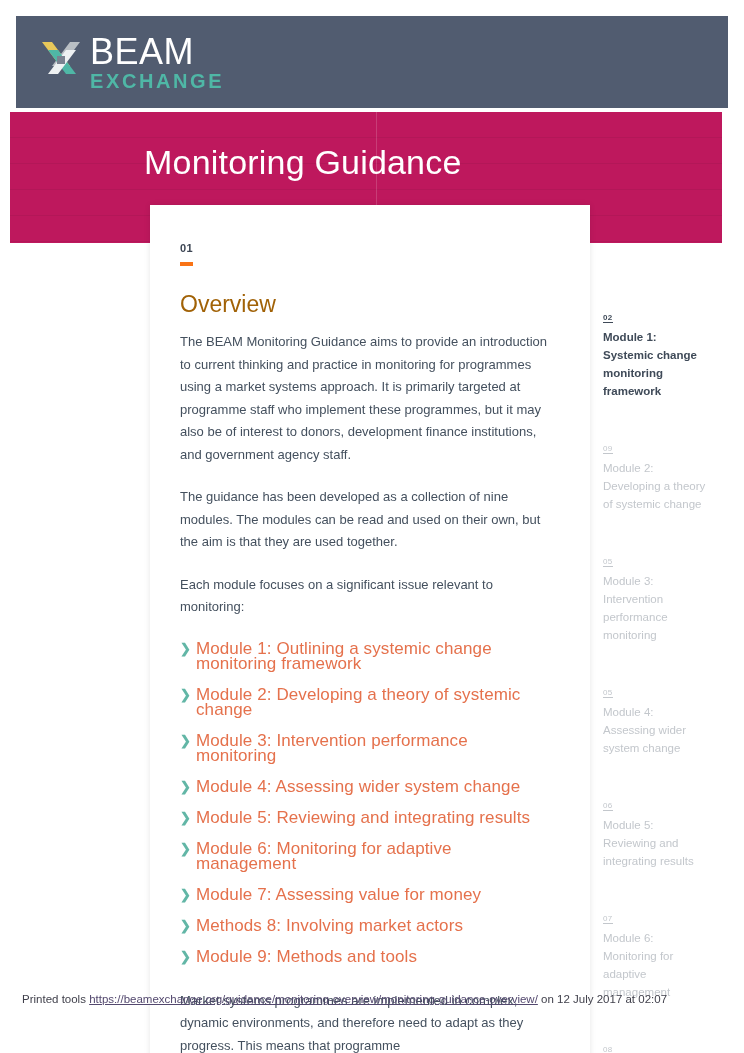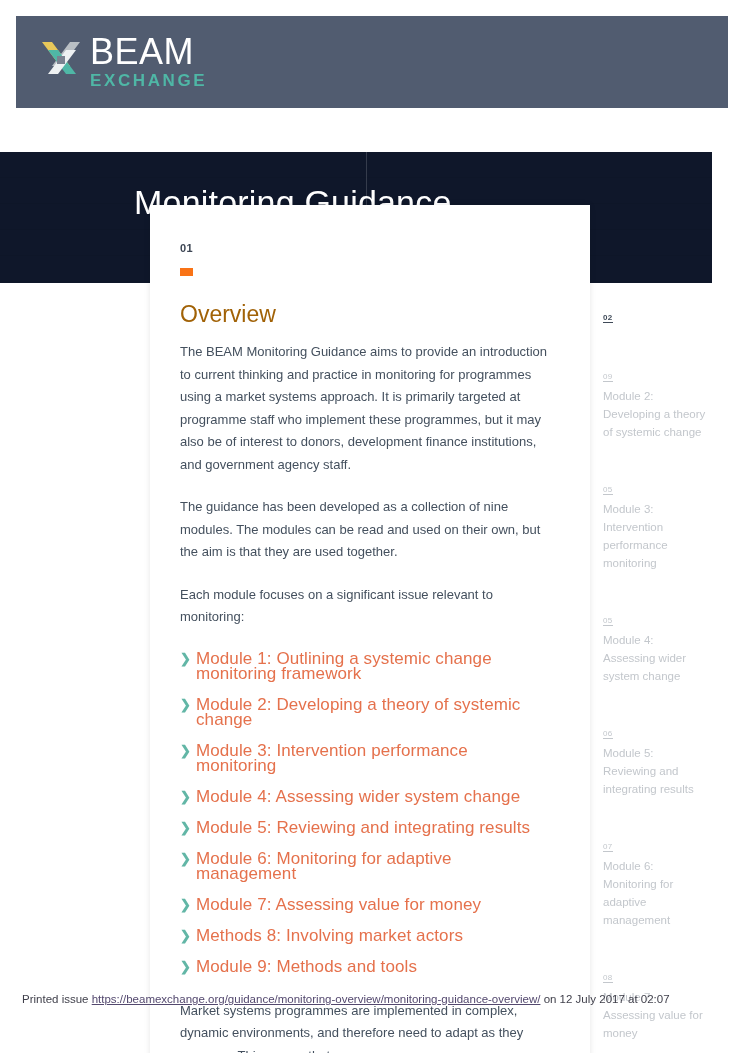--- a/index.html
+++ b/index.html
@@ -57,38 +57,37 @@
     font-family: "Liberation Sans", sans-serif;
     font-size: 36px;
     font-weight: 400;
     letter-spacing: 0.5px;
     color: #ffffff;
     line-height: 36px;
     margin-top: 2px;
   }
   .logo-exchange {
     font-family: "Liberation Sans", sans-serif;
-    font-size: 17px;
+    font-size: 20px;
     font-weight: 700;
     letter-spacing: 2.6px;
     color: #4fb7a6;
     line-height: 18px;
     margin-top: 2px;
   }
 
   
   .banner {
     position: absolute;
-    left: 0;
+    left: 10px;
     top: 112px;
     width: 712px;
     height: 131px;
-    background: #0f172a;
+    background: #be185d;
     overflow: hidden;
-    margin-top: 40px;
   }
   .banner-stripes {
     position: absolute;
     left: 0; top: 0;
     width: 100%;
     height: 100%;
     background-image: repeating-linear-gradient(
       to bottom,
       rgba(255,255,255,0.00) 0px,
       rgba(255,255,255,0.00) 25px,
@@ -131,22 +130,22 @@
     padding: 33px 40px 20px 30px;
   }
 
   .section-num {
     font-family: "Liberation Sans", sans-serif;
     font-size: 11px;
     font-weight: 700;
     color: #3d4654;
     letter-spacing: 0.4px;
     display: inline-block;
-    padding-bottom: 14px;
-    border-bottom: 8px solid #f97316;
+    padding-bottom: 8px;
+    border-bottom: 4px solid #f97316;
     line-height: 12px;
   }
   .section-title {
     font-family: "Liberation Sans", sans-serif;
     font-size: 23px;
     font-weight: 400;
     color: #a16207;
     margin: 25px 0 14px 0;
     line-height: 26px;
   }
@@ -314,20 +313,21 @@
         </li>
       </ul>
 
       <p class="body-text">Market systems programmes are implemented in complex, dynamic environments, and therefore need to adapt as they progress. This means that programme</p>
     </div>
   </div>
 
   <div class="sidebar">
     <div class="side-item active">
       <div class="side-num">02</div>
+      <div class="side-label">Module 1: Systemic change monitoring framework</div>
     </div>
     <div class="side-item dim">
       <div class="side-num">09</div>
       <div class="side-label">Module 2: Developing a theory of systemic change</div>
     </div>
     <div class="side-item dim">
       <div class="side-num">05</div>
       <div class="side-label">Module 3: Intervention performance monitoring</div>
     </div>
     <div class="side-item dim">
@@ -342,16 +342,16 @@
       <div class="side-num">07</div>
       <div class="side-label">Module 6: Monitoring for adaptive management</div>
     </div>
     <div class="side-item dim">
       <div class="side-num">08</div>
       <div class="side-label">Module 7. Assessing value for money</div>
     </div>
   </div>
 
   <div class="footer">
-    <span>Printed issue </span><a href="#">https://beamexchange.org/guidance/monitoring-overview/monitoring-guidance-overview/</a><span> on 12 July 2017 at 02:07</span>
+    <span>Printed tools </span><a href="#">https://beamexchange.org/guidance/monitoring-overview/monitoring-guidance-overview/</a><span> on 12 July 2017 at 02:07</span>
   </div>
 
 </div>
 
 </body></html>

